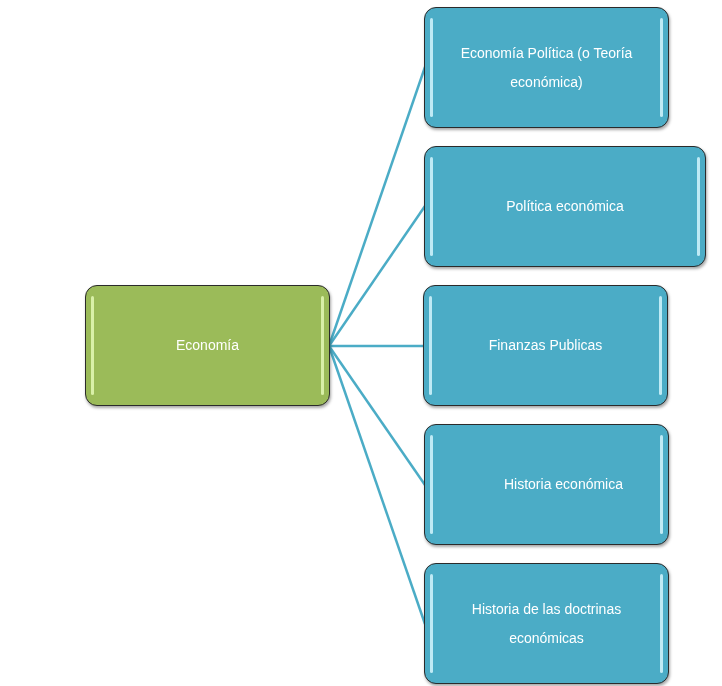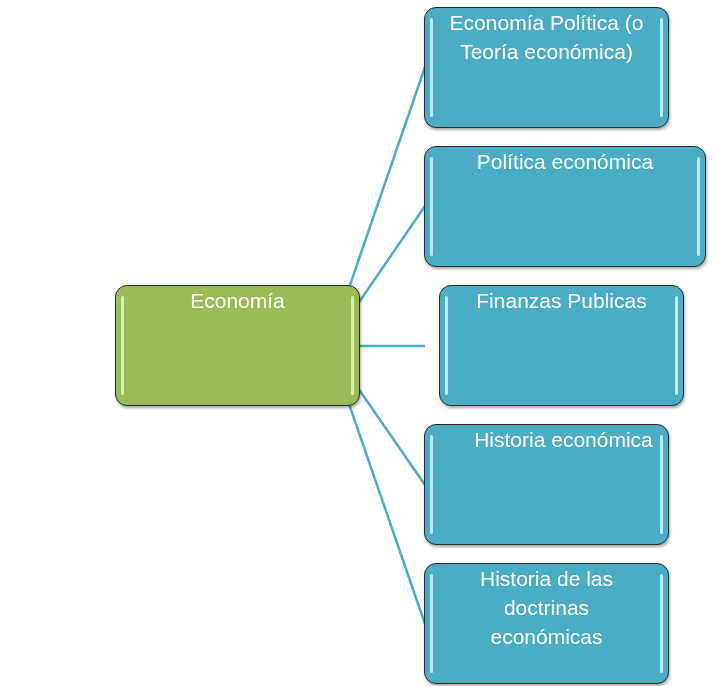--- a/index.html
+++ b/index.html
@@ -2,22 +2,22 @@
 <html><head>
 <meta charset="utf-8">
 <style>
   html, body { margin:0; padding:0; background:#ffffff; }
   body { width:722px; height:686px; position:relative; overflow:hidden;
          font-family:"Liberation Sans", "DejaVu Sans", sans-serif; }
   svg.lines { position:absolute; left:0; top:0; width:722px; height:686px; }
   .node {
     position:absolute; box-sizing:border-box;
     border:1.5px solid #2b2b2b; border-radius:12px;
-    display:flex; align-items:flex-start; justify-content:center; text-align:center;
-    color:#ffffff; font-size:21px; line-height:29px;
+    display:flex; align-items:center; justify-content:center; text-align:center;
+    color:#ffffff; font-size:14px; line-height:29px;
     box-shadow: 1px 2px 3px rgba(0,0,0,0.35);
     padding:0 14px;
   }
   .node::before, .node::after {
     content:""; position:absolute; top:10px; bottom:10px; width:3px; border-radius:2px;
   }
   .node::before { left:5px; }
   .node::after { right:5px; }
   .root { background:#9bbb59; }
   .root::before, .root::after { background:#d9f0a8; }
@@ -31,33 +31,33 @@
 <svg class="lines" viewBox="0 0 722 686">
   <g stroke="#4bacc6" stroke-width="2.5" fill="none">
     <line x1="329" y1="346" x2="425" y2="67"></line>
     <line x1="329" y1="346" x2="425" y2="206"></line>
     <line x1="329" y1="346" x2="425" y2="346"></line>
     <line x1="329" y1="346" x2="425" y2="485"></line>
     <line x1="329" y1="346" x2="425" y2="624"></line>
   </g>
 </svg>
 
-<div class="node root" style="left:85px; top:285px; width:245px; height:121px;margin-left:30px;">
+<div class="node root" style="left:85px; top:285px; width:245px; height:121px;">
   <span class="label">Economía</span>
 </div>
 
 <div class="node child" style="left:424px; top:7px; width:245px; height:121px;">
   <span class="label">Economía Política (o Teoría económica)</span>
 </div>
 
 <div class="node child" style="left:424px; top:146px; width:282px; height:121px;">
   <span class="label">Política económica</span>
 </div>
 
-<div class="node child" style="left:439px; top:285px; width:245px; height:121px;">
+<div class="node child" style="left:423px; top:285px; width:245px; height:121px;">
   <span class="label">Finanzas Publicas</span>
 </div>
 
 <div class="node child" style="left:424px; top:424px; width:245px; height:121px;padding-left:48px;">
   <span class="label">Historia económica</span>
 </div>
 
 <div class="node child" style="left:424px; top:563px; width:245px; height:121px; padding:0 40px;">
   <span class="label">Historia de las doctrinas económicas</span>
 </div>

